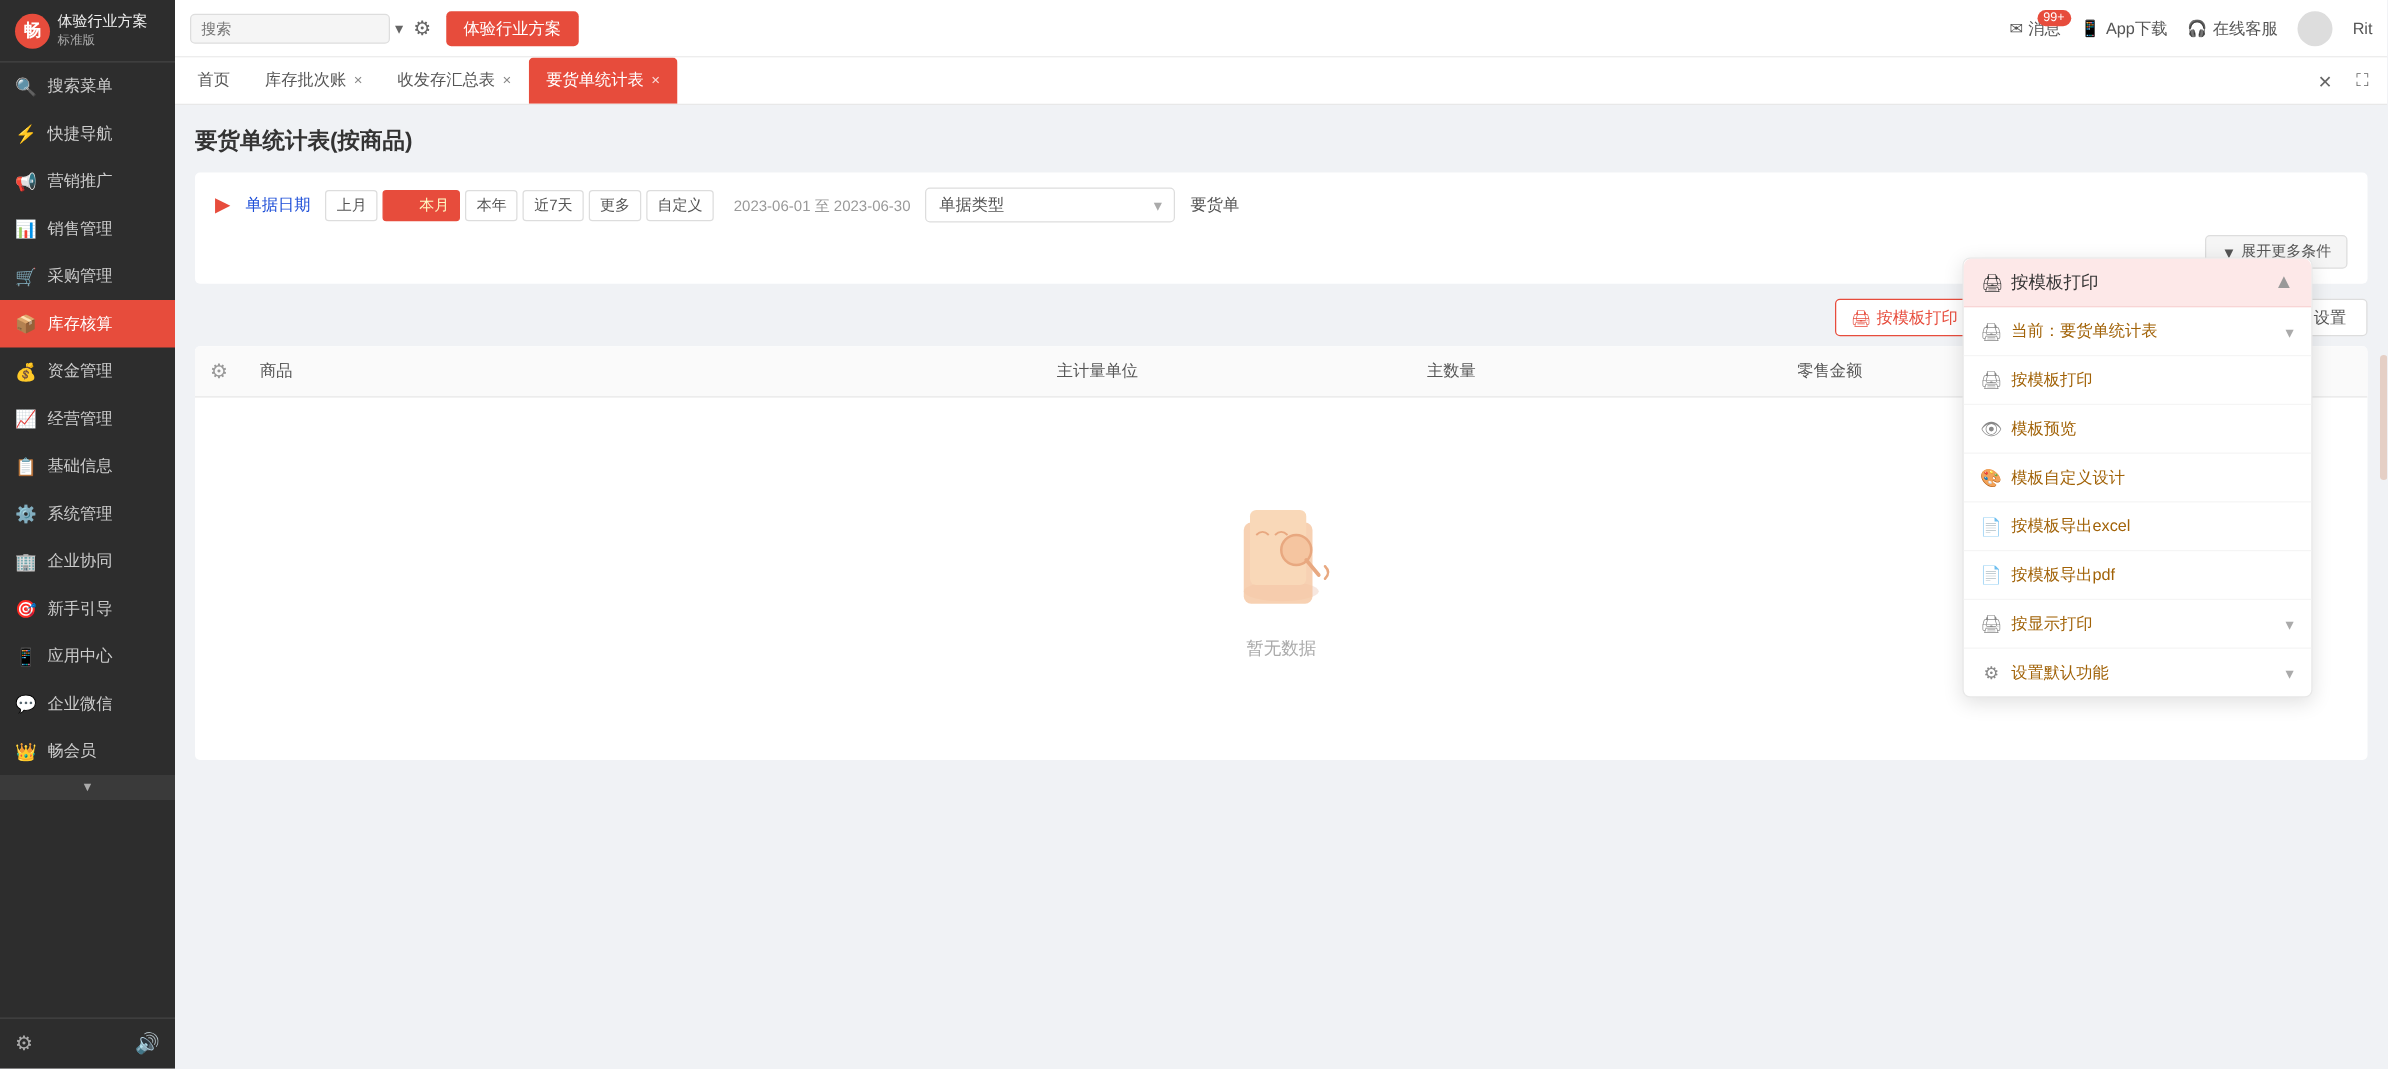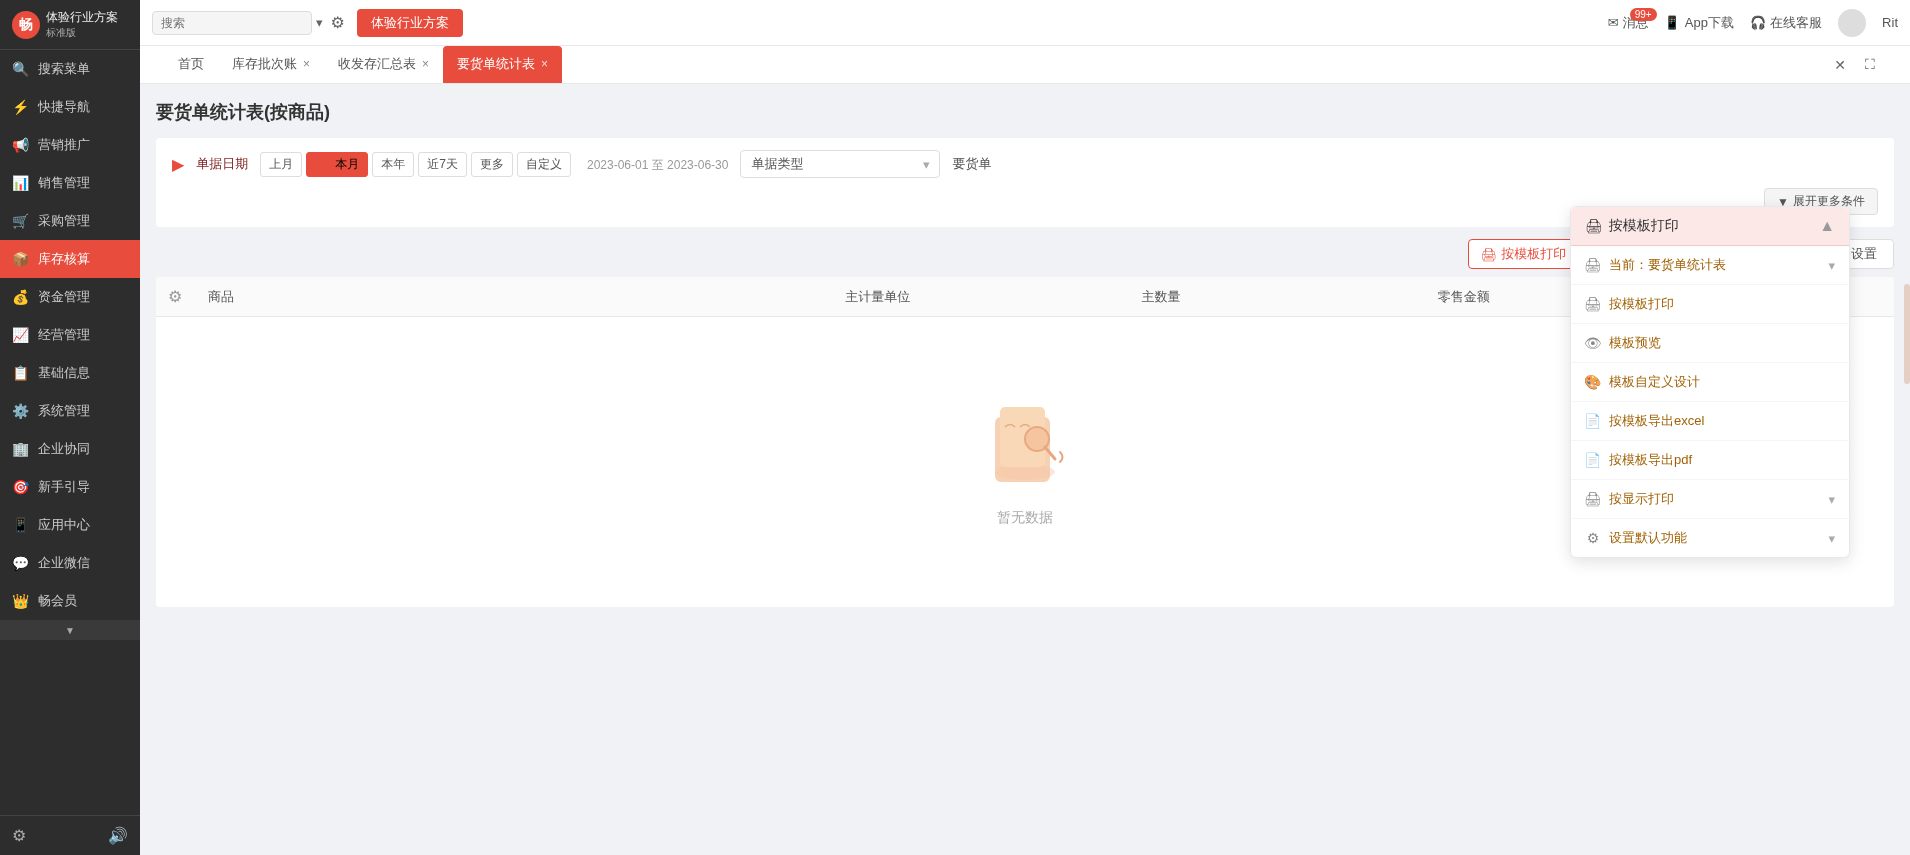--- a/index.html
+++ b/index.html
@@ -172,21 +172,21 @@
     }
 
     
     .tabbar {
       background: #fff;
       height: 38px;
       display: flex;
       align-items: stretch;
       border-bottom: 1px solid #e8e8e8;
       flex-shrink: 0;
-      padding: 0 24px;
+      padding: 0 4px;
       justify-content: center;
     }
     .tab {
       display: flex;
       align-items: center;
       padding: 0 14px;
       font-size: 13px;
       color: #555;
       cursor: pointer;
       border-bottom: 2px solid transparent;
@@ -271,39 +271,39 @@
       font-size: 12px;
       color: #555;
     }
     .filter-section-icon {
       color: #e74c3c;
       font-size: 16px;
       cursor: pointer;
     }
     .filter-label {
       font-size: 13px;
-      color: #7f1d1d;
+      color: #1d4ed8;
     }
     .date-btn-group {
       display: flex;
       align-items: flex-start;
       gap: 4px;
     }
     .date-btn {
       padding: 3px 8px;
       border: 1px solid #ddd;
       border-radius: 3px;
       font-size: 12px;
       cursor: pointer;
       background: #fff;
       color: #555;
     }
     .date-btn.active {
       background: #e74c3c;
-      color: #000000;
+      color: #fef9c3;
       border-color: #e74c3c;
       padding-left: 28px;
     }
     .date-range-text {
       font-size: 12px;
       color: #999;
       margin-top: 2px;
     }
     .filter-dropdown {
       display: flex;

